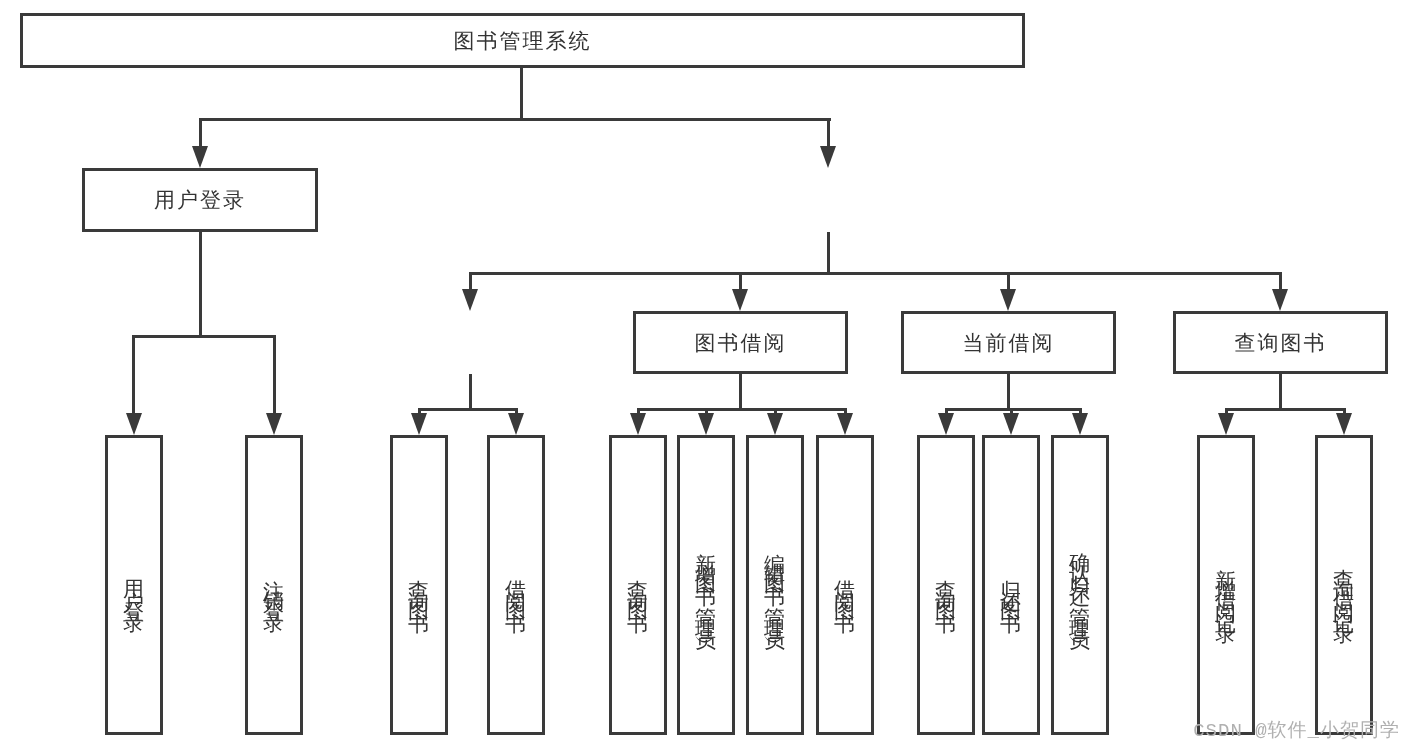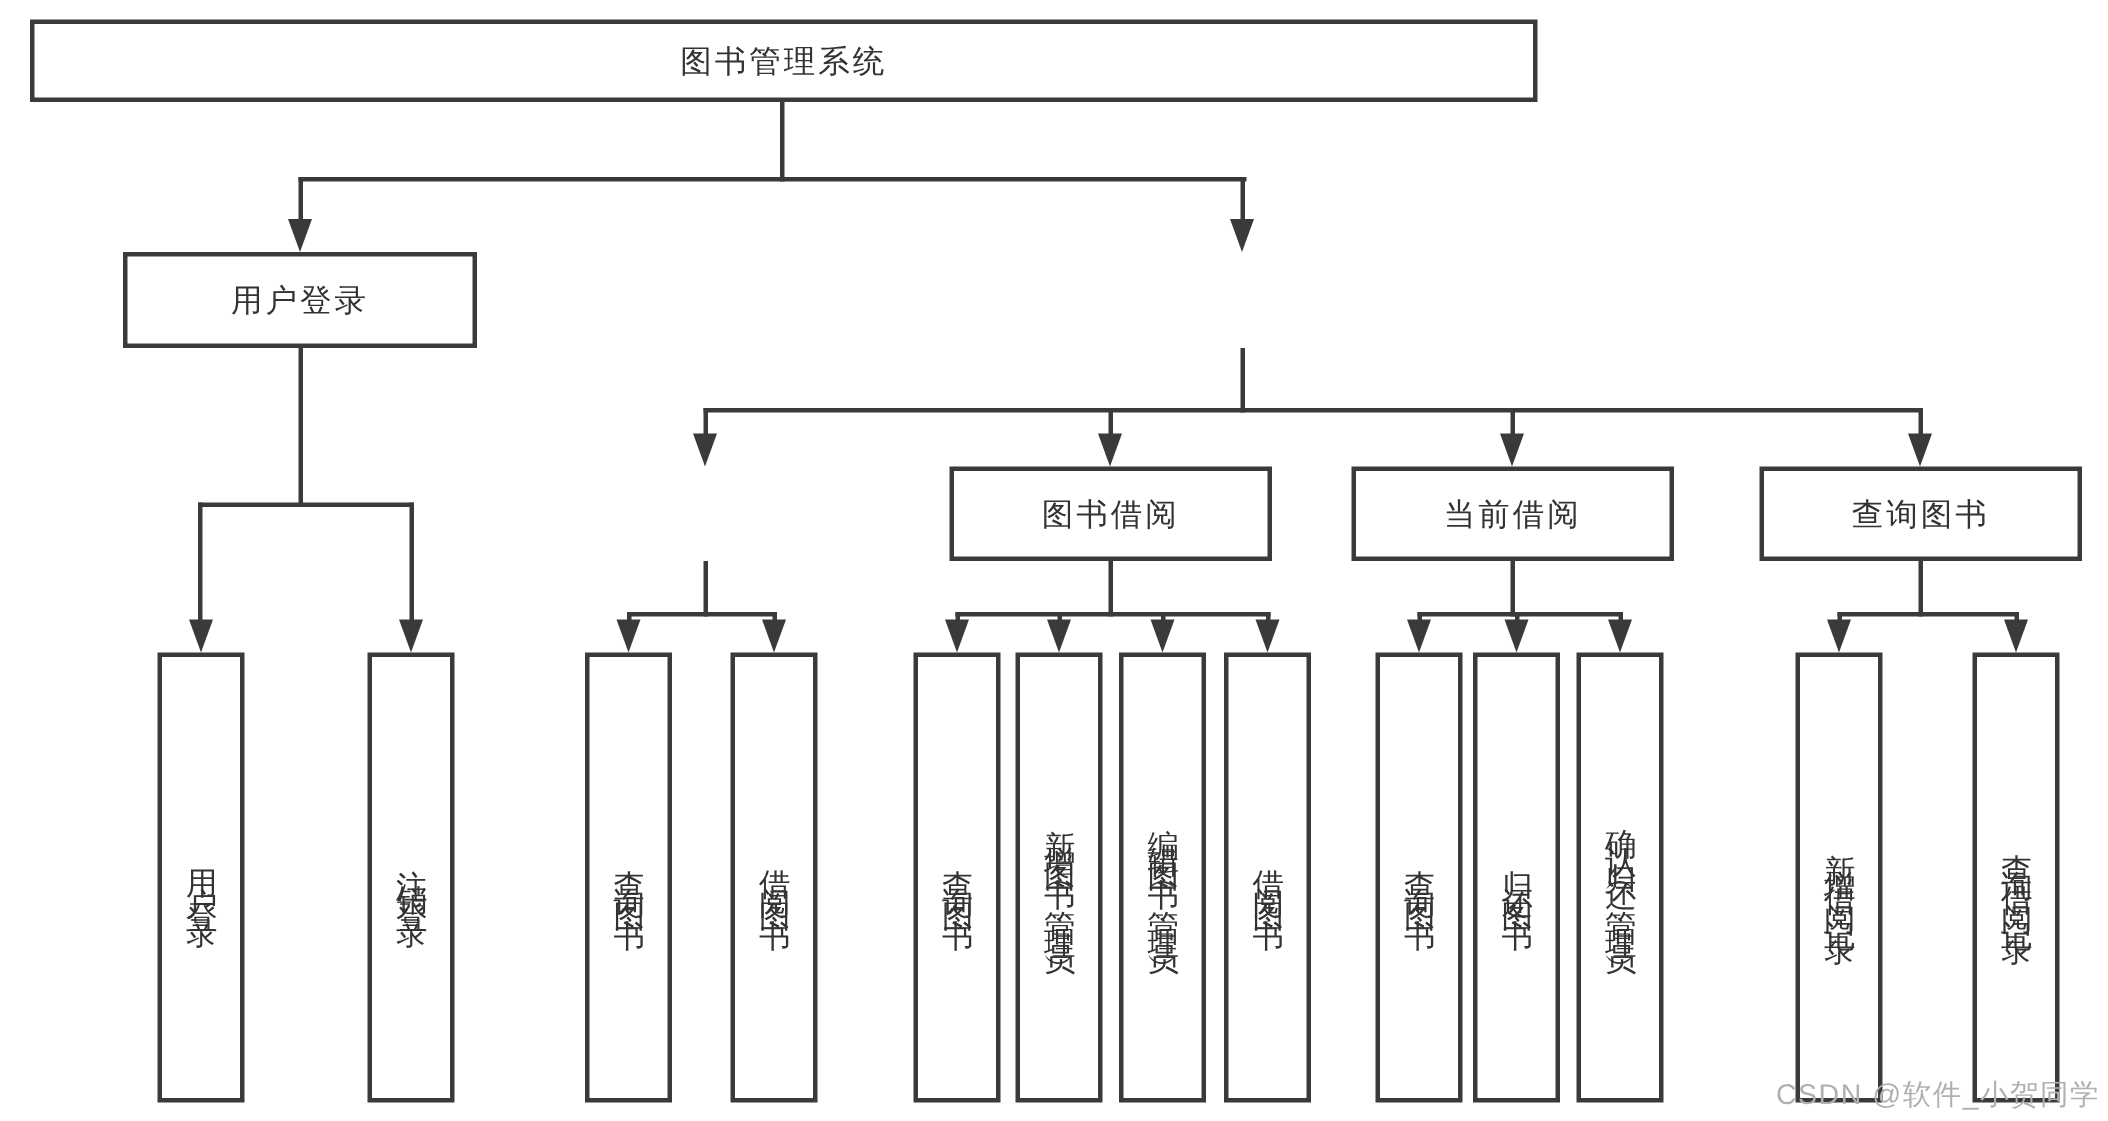--- a/index.html
+++ b/index.html
@@ -73,20 +73,21 @@
   }
 
   .watermark {
     position: absolute;
     right: 5px;
     top: 717px;
     font-size: 19px;
     letter-spacing: 1px;
     color: var(--watermark);
     white-space: nowrap;
+    font-family: Liberation Mono, monospace;
   }
 </style>
 </head>
 <body>
 
 <div class="canvas">
 
   <div class="node" style="left:20px; top:13px; width:1005px; height:55px;">
     <span>图书管理系统</span>
   </div>

